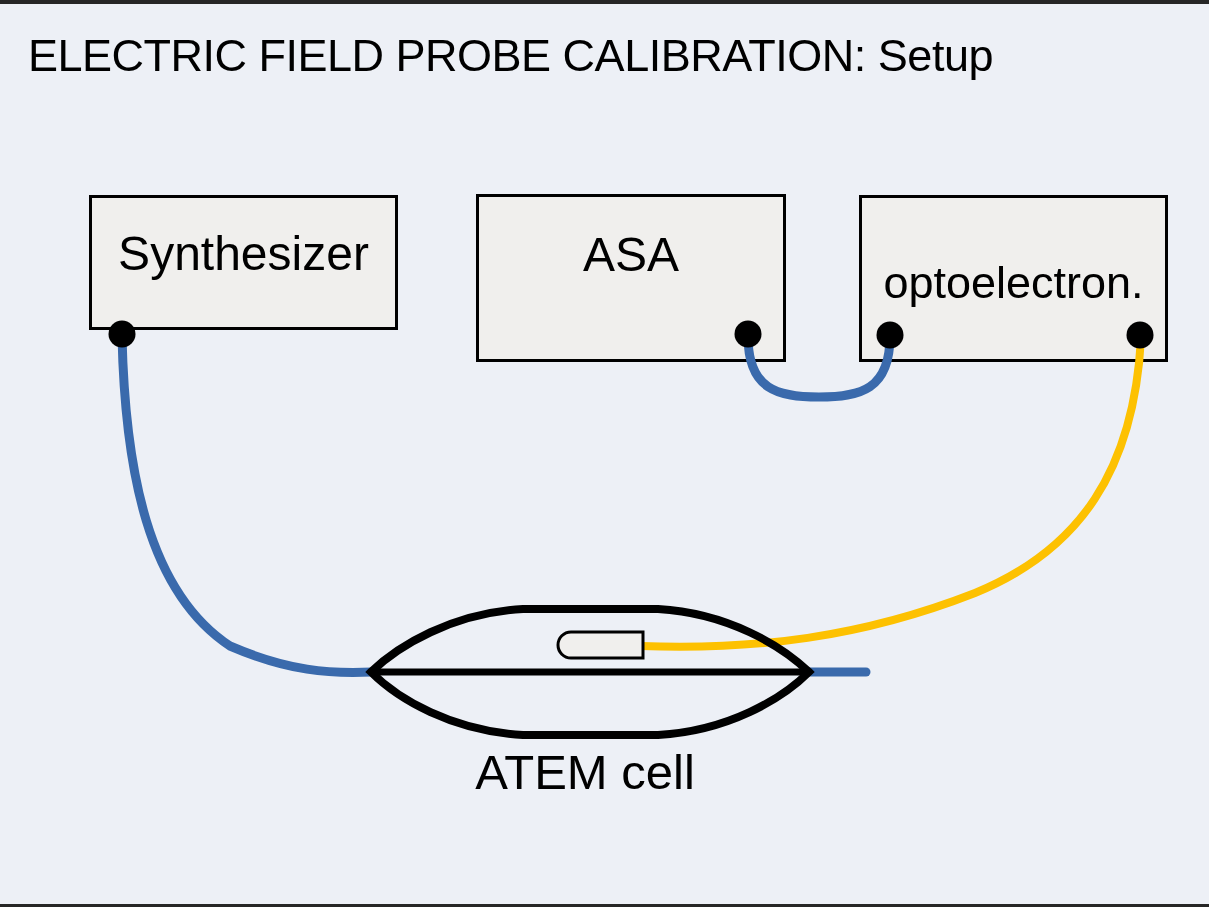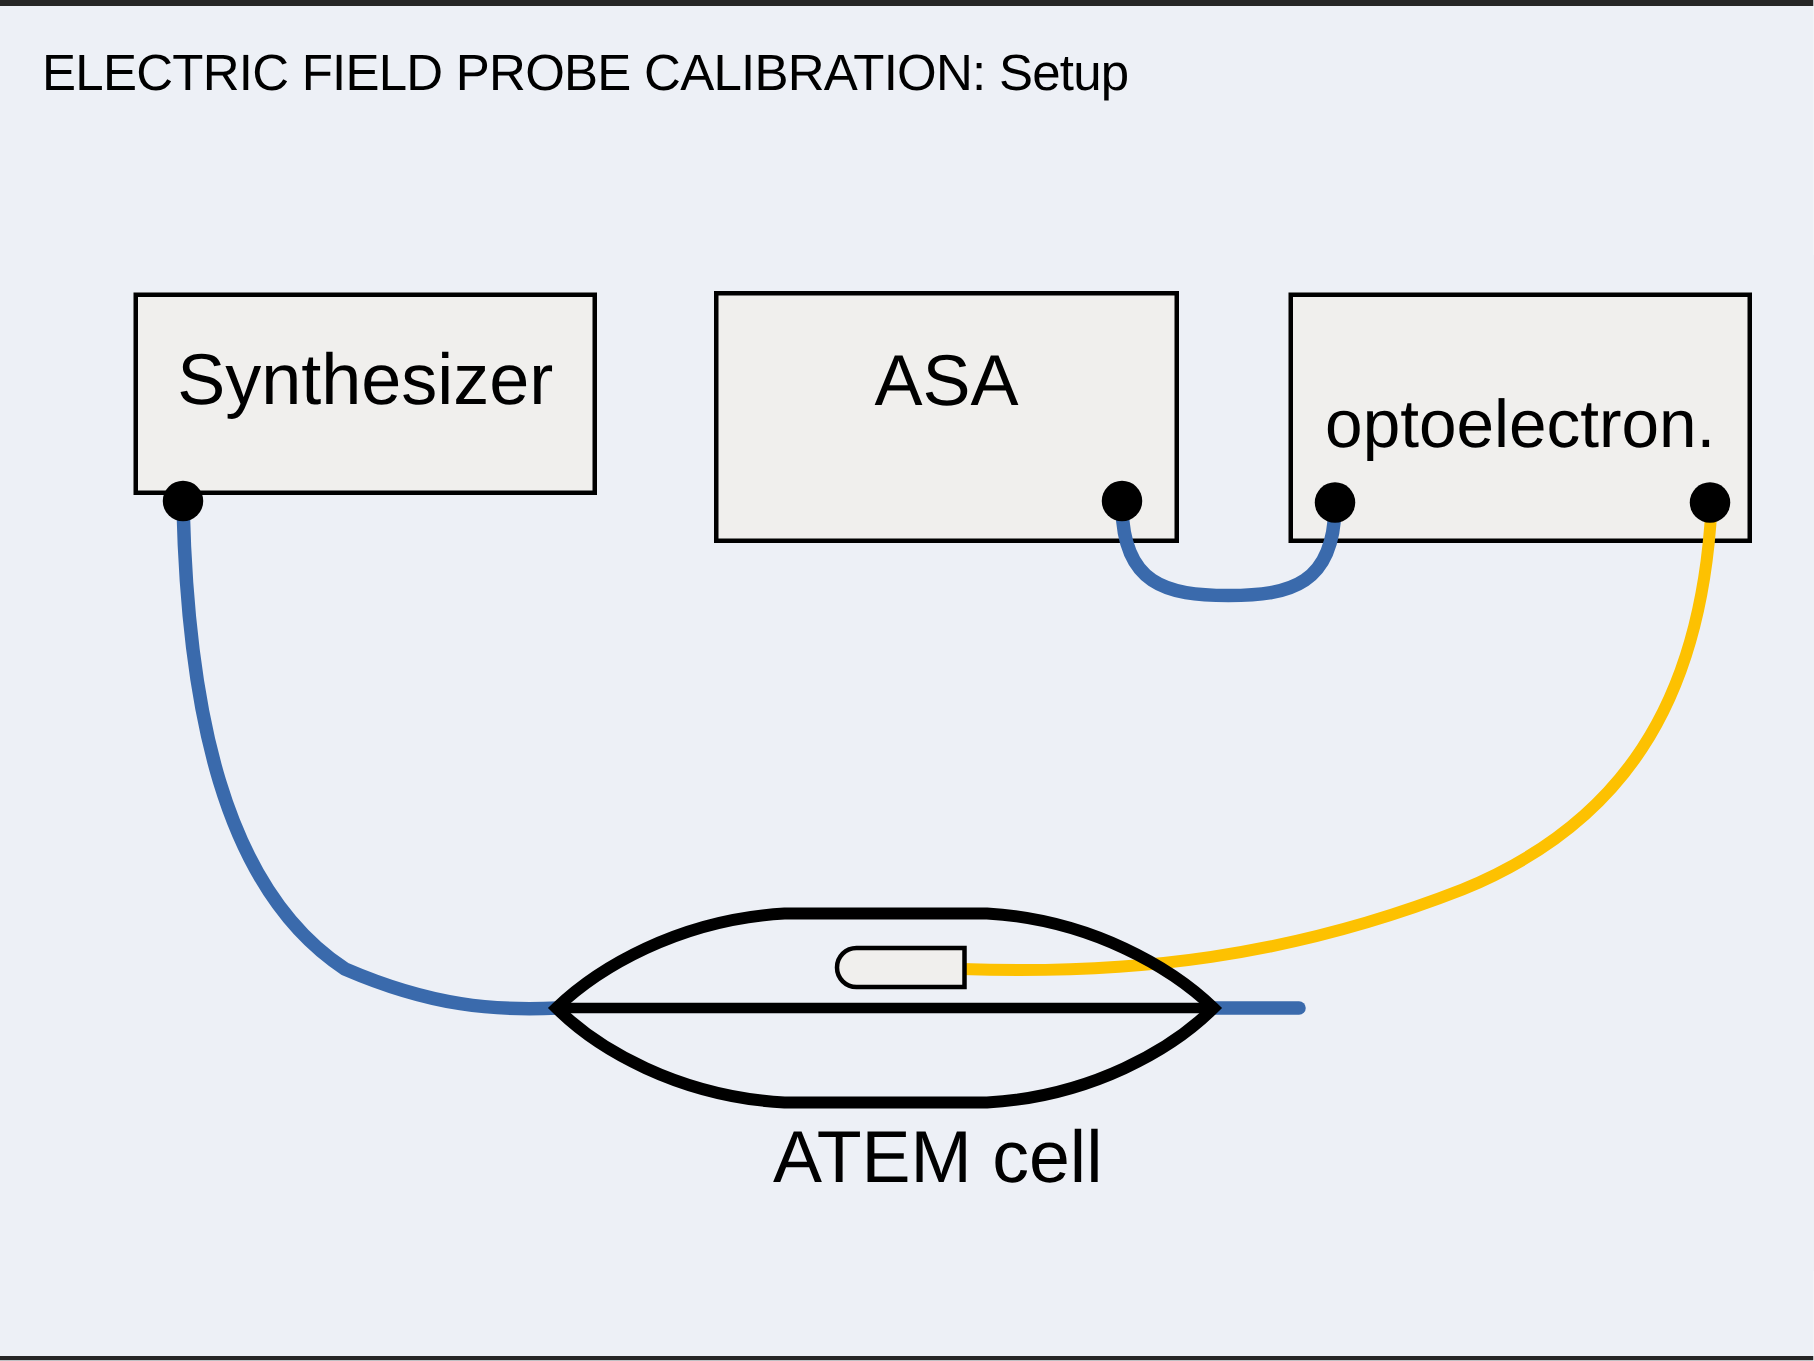--- a/index.html
+++ b/index.html
@@ -26,21 +26,21 @@
   .frame-strip{
     position:absolute;left:0;width:100%;
     background:var(--frame_strip);
     z-index:6;
   }
   #strip-top{top:0;height:4px;}
   #strip-bottom{bottom:0;height:3px;}
   #title{
     position:absolute;
     left:28px;top:30px;
-    font-size:34px;
+    font-size:45px;
     letter-spacing:-0.5px;
     color:var(--text);
     white-space:nowrap;
     z-index:2;
   }
   .device-box{
     position:absolute;
     box-sizing:border-box;
     background:var(--box_fill);
     border:3px solid var(--box_border);
@@ -63,21 +63,21 @@
     flex-direction:column;align-items:center;
     padding-top:10px;text-align:center;
   }
   #box-bolometer{
     left:864px;top:645px;width:249px;height:55px;
     font-size:42px;align-items:center;
   }
   #atem-label{
     position:absolute;
     left:435px;top:744px;width:300px;
-    text-align:right;
+    text-align:center;
     font-size:49px;
     color:var(--text);
     z-index:2;
   }
   #wiring{
     position:absolute;left:0;top:0;
     width:1209px;height:907px;
     z-index:5;
     pointer-events:none;
   }

